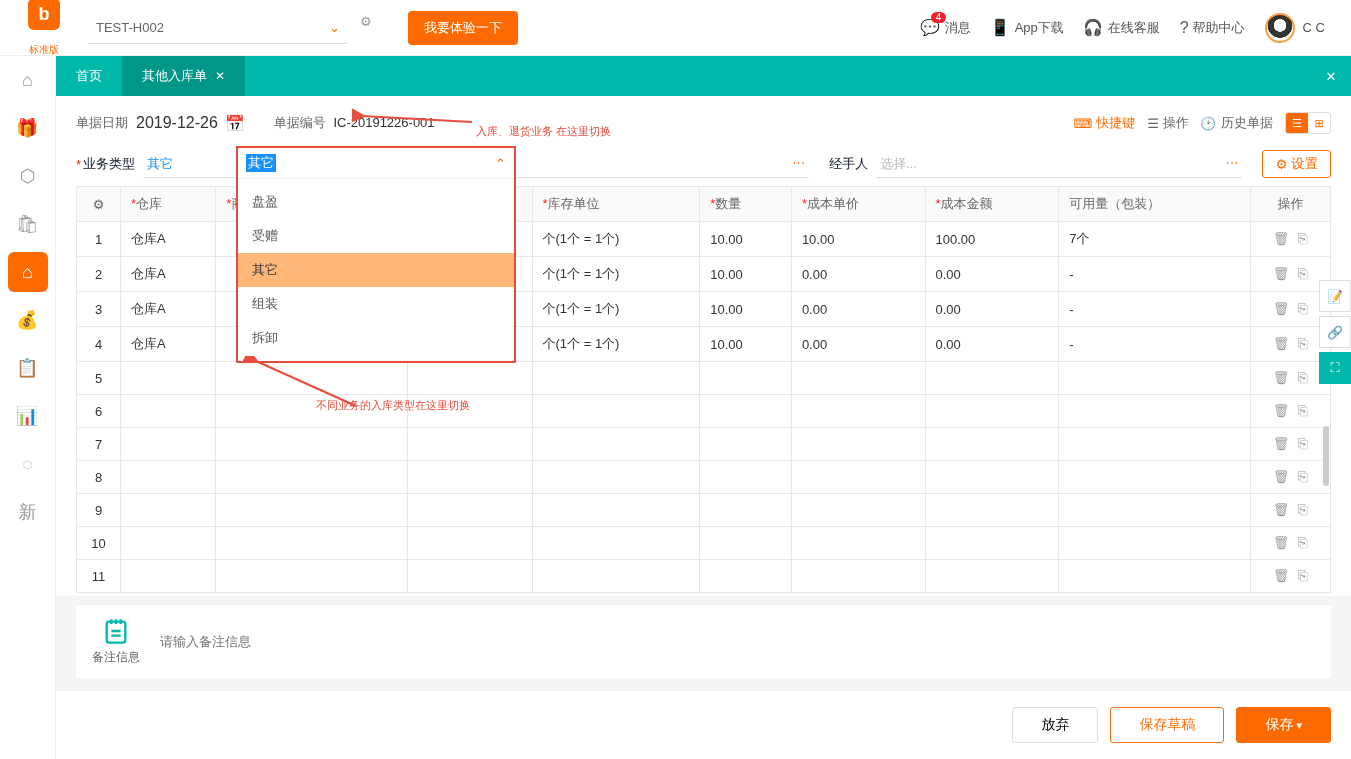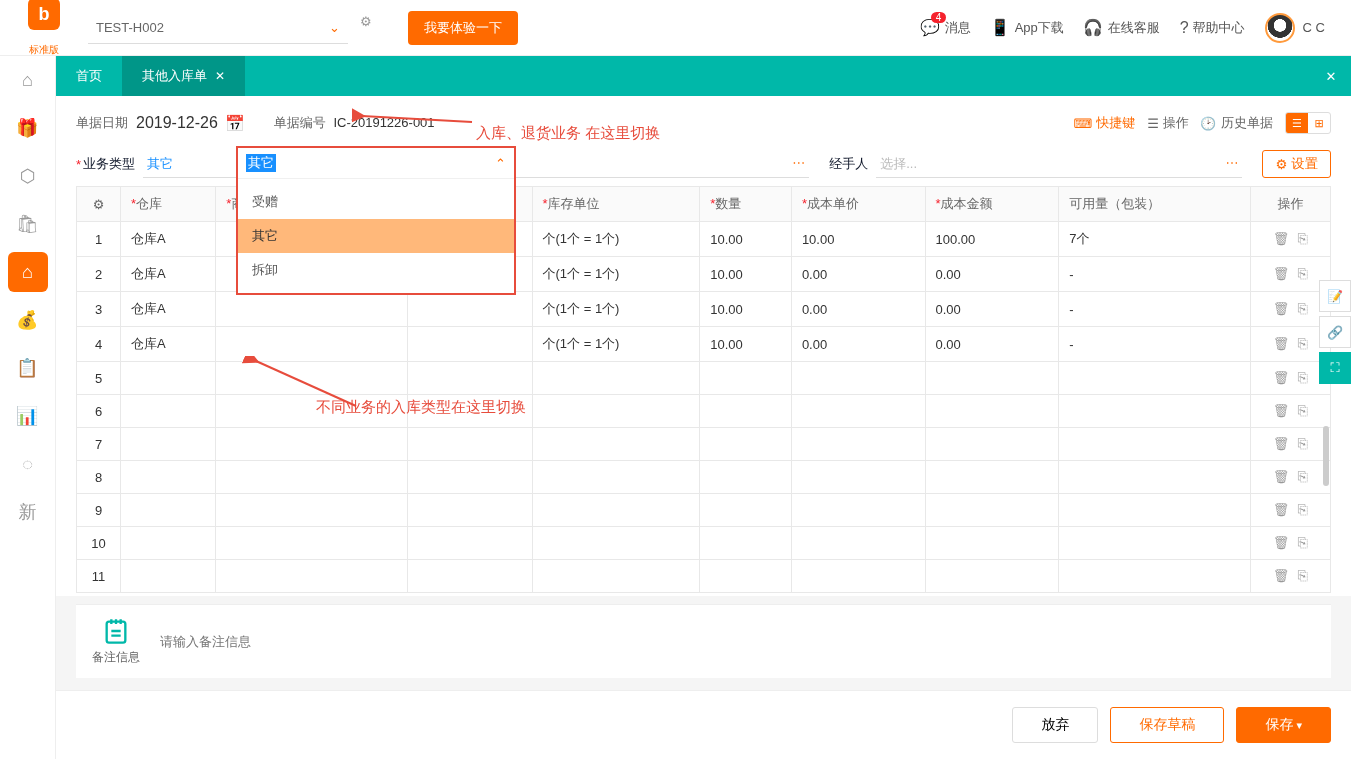--- a/index.html
+++ b/index.html
@@ -69,21 +69,21 @@
 
 .dropdown-frame { position: absolute; left: 180px; top: 50px; width: 280px; border: 2px solid #e74c3c; background: #fff; z-index: 100; }
 .dd-input { padding: 6px 8px; border-bottom: 1px solid #f0f0f0; display: flex; align-items: center; justify-content: space-between; }
 .dd-input .txt { background: #1890ff; color: #fff; padding: 0 2px; }
 .dd-input .up { color: #ff6a00; }
 .dd-opts { padding: 6px 0; }
 .dd-opt { padding: 8px 14px; font-size: 13px; color: #555; }
 .dd-opt.hover { background: #ffb87a; color: #333; }
 
 
-.anno { position: absolute; color: #e74c3c; font-size: 15px; z-index: 101; }
+.anno { position: absolute; color: #e74c3c; font-size: 11px; z-index: 101; }
 .arrow-svg { position: absolute; z-index: 101; pointer-events: none; }
 
 
 .table-wrap { flex: 1; overflow: auto; background: #fff; padding: 0 20px; position: relative; }
 table { width: 100%; border-collapse: collapse; font-size: 13px; }
 th, td { border: 1px solid #e8e8e8; padding: 8px 10px; text-align: left; }
 th { background: #fafafa; color: #666; font-weight: normal; }
 th .req { color: #f5222d; }
 .gear-col { width: 40px; text-align: center; }
 .ops-col { width: 80px; text-align: center; }
@@ -237,22 +237,24 @@
             <span>设置</span>
           </button>
       </div>
 
       <div class="dropdown-frame">
         <div class="dd-input">
           <span class="txt">其它</span>
           <span class="up">⌃</span>
         </div>
         <div class="dd-opts">
+          <div class="dd-opt">盘盈</div>
           <div class="dd-opt">受赠</div>
           <div class="dd-opt hover">其它</div>
+          <div class="dd-opt">组装</div>
           <div class="dd-opt">拆卸</div>
         </div>
       </div>
 
       <svg class="arrow-svg" style="left:296px; top:6px;" width="130" height="30">
           <defs>
             <marker id="ah1" markerWidth="8" markerHeight="8" refX="2" refY="4" orient="auto">
               <path d="M8,0 L0,4 L8,8 Z" fill="#e74c3c"></path>
             </marker>
           </defs>

